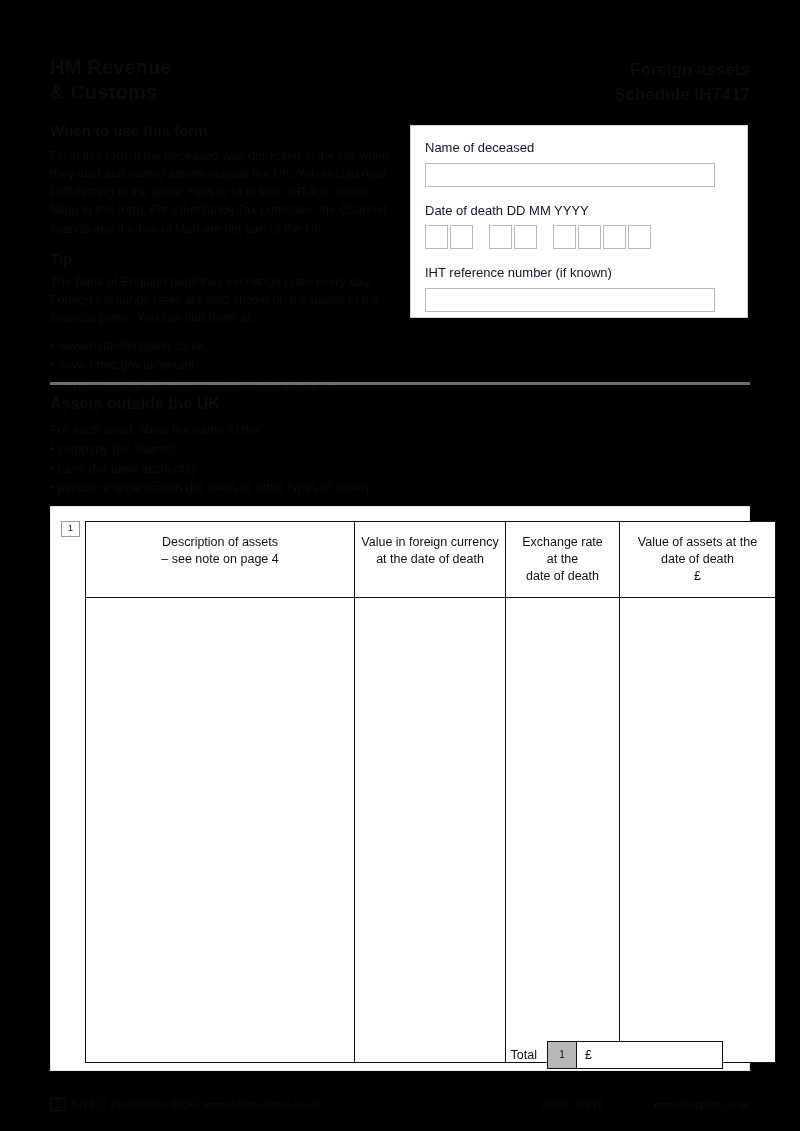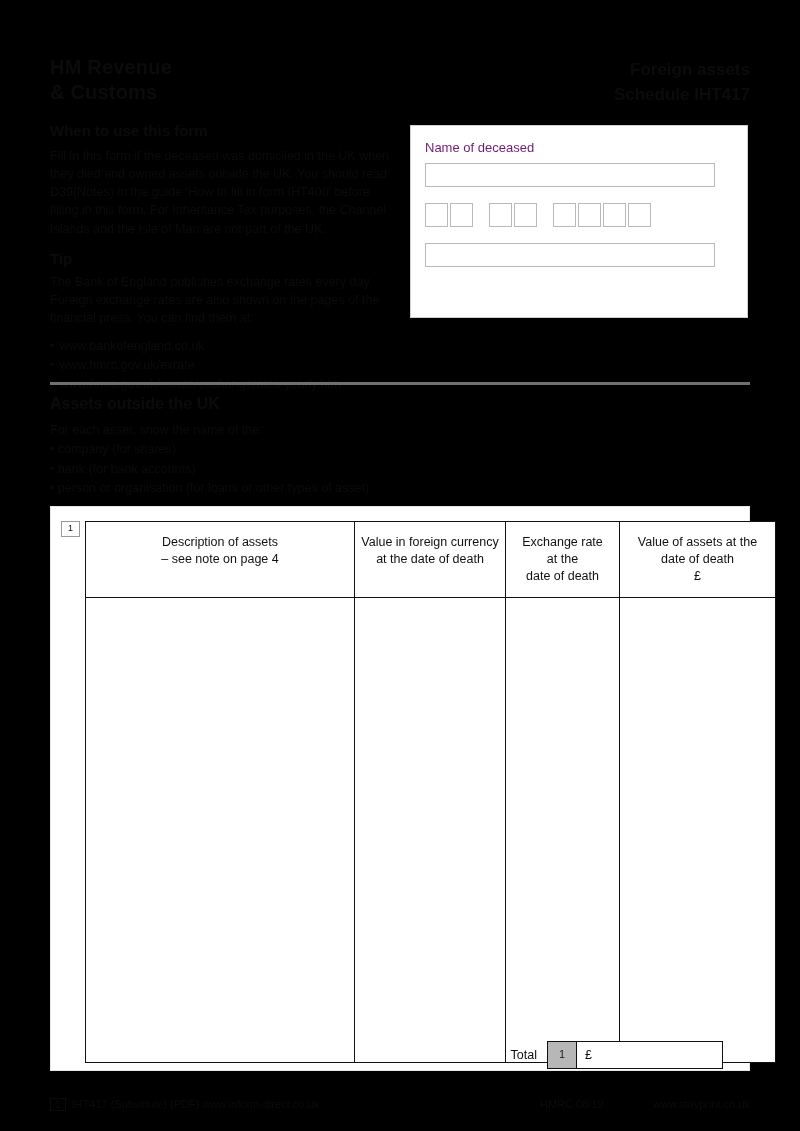--- a/index.html
+++ b/index.html
@@ -93,21 +93,21 @@
     top: 125px;
     width: 338px;
     height: 193px;
     background: #ffffff;
     border: 1px solid #cfcfcf;
     box-sizing: border-box;
     padding: 14px 14px 10px 14px;
   }
   .detail-box .lbl {
     font-size: 13px;
-    color: #701a75;
+    color: #0f172a;
     margin: 0 0 7px 0;
     line-height: 1.2;
   }
   .detail-box .field {
     width: 290px;
     height: 24px;
     background: #ffffff;
     border: 1px solid #b9b9b9;
     box-sizing: border-box;
     margin-bottom: 16px;
@@ -302,37 +302,39 @@
       <li>www.bankofengland.co.uk</li>
       <li>www.hmrc.gov.uk/exrate</li>
       <li>www.hmrc.gov.uk/exrate/exchangerates-yearly.htm</li>
     </ul>
   </div>
 
   <div class="detail-box">
     <div class="lbl">Name of deceased</div>
     <input class="field" type="text" value="" style="">
 
+    <div class="lbl">Date of death DD MM YYYY</div>
     <div class="date-row">
       <div class="grp">
         <div class="cell"></div>
         <div class="cell"></div>
       </div>
       <div class="grp">
         <div class="cell"></div>
         <div class="cell"></div>
       </div>
       <div class="grp">
         <div class="cell"></div>
         <div class="cell"></div>
         <div class="cell"></div>
         <div class="cell"></div>
       </div>
     </div>
 
+    <div class="lbl">IHT reference number (if known)</div>
     <input class="field" type="text" value="" style="">
   </div>
 
   <div class="rule"></div>
 
   <div class="section-title">Assets outside the UK</div>
   <div class="section-body">
     <p>For each asset, show the name of the:</p>
     <p>• company (for shares)</p>
     <p>• bank (for bank accounts)</p>

